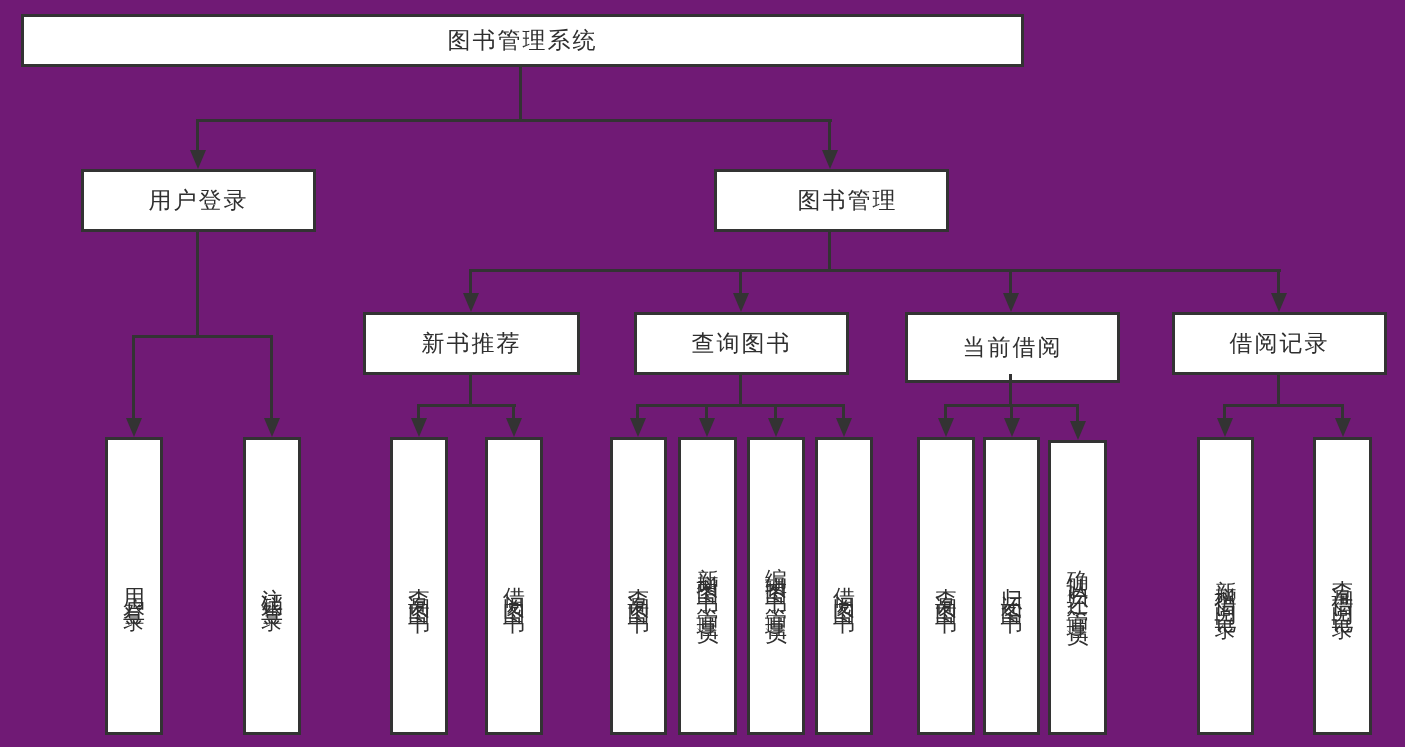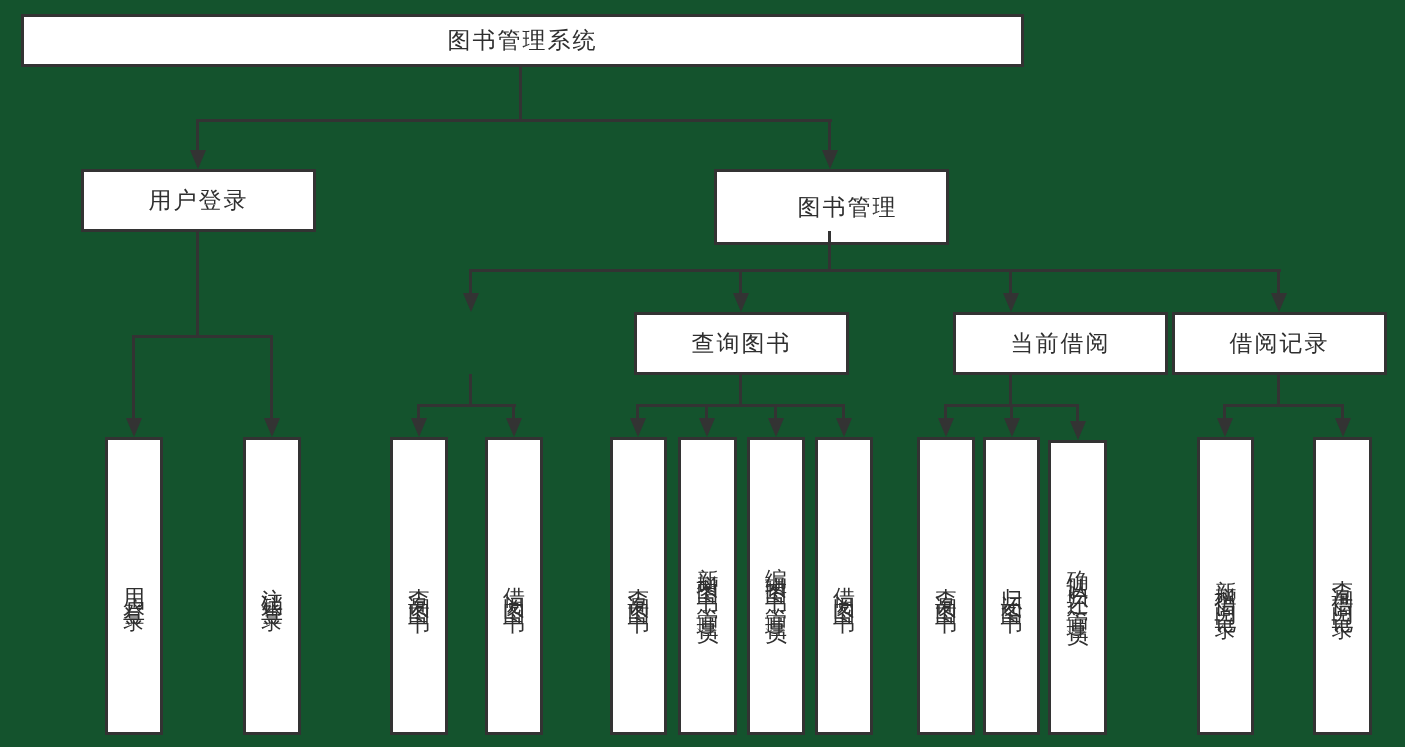--- a/index.html
+++ b/index.html
@@ -1,17 +1,17 @@
 <!DOCTYPE html>
 <html><head>
 <meta charset="utf-8">
 <style>
   html,body{margin:0;padding:0;background:#ffffff;}
   .canvas{
-    position:relative;width:1405px;height:747px;background:#14532d;overflow:hidden;
+    position:relative;width:1405px;height:747px;background:#701a75;overflow:hidden;
     font-family:"Liberation Sans",sans-serif;
   }
   .box{
     position:absolute;box-sizing:border-box;border:3px solid #333333;background:#ffffff;
     display:flex;align-items:center;justify-content:center;color:#2f2f2f;
   }
   .box.h{font-size:23px;letter-spacing:2px;white-space:nowrap;}
   .box.v{writing-mode:vertical-rl;font-size:22px;letter-spacing:8px;line-height:1;}
   .ln{position:absolute;background:#333333;}
   .ah{
@@ -32,42 +32,43 @@
   <div class="box h" style="left:21px;top:14px;width:1003px;height:53px;">图书管理系统</div>
 
   <div class="ln" style="left:519px;top:64px;width:3px;height:57px;"></div>
   <div class="ln" style="left:196px;top:119px;width:636px;height:3px;"></div>
   <div class="ln" style="left:196px;top:119px;width:3px;height:33px;"></div>
   <div class="ah" style="left:190px;top:150px;"></div>
   <div class="ln" style="left:828px;top:119px;width:3px;height:33px;"></div>
   <div class="ah" style="left:822px;top:150px;"></div>
 
   <div class="box h" style="left:81px;top:169px;width:235px;height:63px;">用户登录</div>
-  <div class="box h" style="left:714px;top:169px;width:235px;height:76px;padding-left:32px;">图书管理</div>
+  <div class="box h" style="left:714px;top:169px;width:235px;height:63px;padding-left:32px;">图书管理</div>
 
   <div class="ln" style="left:196px;top:231px;width:3px;height:107px;"></div>
   <div class="ln" style="left:132px;top:335px;width:141px;height:3px;"></div>
   <div class="ln" style="left:132px;top:336px;width:3px;height:84px;"></div>
   <div class="ah" style="left:126px;top:418px;"></div>
   <div class="ln" style="left:270px;top:336px;width:3px;height:84px;"></div>
   <div class="ah" style="left:264px;top:418px;"></div>
 
   <div class="ln" style="left:828px;top:231px;width:3px;height:41px;"></div>
   <div class="ln" style="left:469px;top:269px;width:812px;height:3px;"></div>
   <div class="ln" style="left:469px;top:270px;width:3px;height:25px;"></div>
   <div class="ah" style="left:463px;top:293px;"></div>
   <div class="ln" style="left:739px;top:270px;width:3px;height:25px;"></div>
   <div class="ah" style="left:733px;top:293px;"></div>
   <div class="ln" style="left:1009px;top:270px;width:3px;height:25px;"></div>
   <div class="ah" style="left:1003px;top:293px;"></div>
   <div class="ln" style="left:1277px;top:270px;width:3px;height:25px;"></div>
   <div class="ah" style="left:1271px;top:293px;"></div>
 
+  <div class="box h" style="left:363px;top:312px;width:217px;height:63px;">新书推荐</div>
   <div class="box h" style="left:634px;top:312px;width:215px;height:63px;">查询图书</div>
-  <div class="box h" style="left:905px;top:312px;width:215px;height:63px;margin-left:48px;">当前借阅</div>
+  <div class="box h" style="left:905px;top:312px;width:215px;height:71px;">当前借阅</div>
   <div class="box h" style="left:1172px;top:312px;width:215px;height:63px;">借阅记录</div>
 
   <div class="ln" style="left:469px;top:374px;width:3px;height:32px;"></div>
   <div class="ln" style="left:417px;top:404px;width:99px;height:3px;"></div>
   <div class="ln" style="left:417px;top:405px;width:3px;height:15px;"></div>
   <div class="ah" style="left:411px;top:418px;"></div>
   <div class="ln" style="left:512px;top:405px;width:3px;height:15px;"></div>
   <div class="ah" style="left:506px;top:418px;"></div>
 
   <div class="ln" style="left:739px;top:374px;width:3px;height:32px;"></div>

